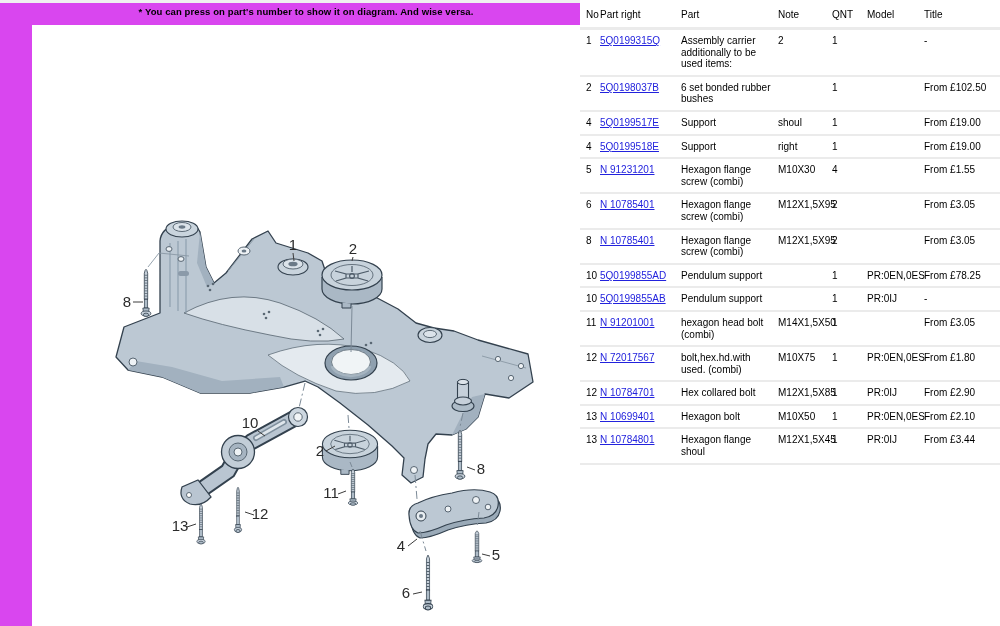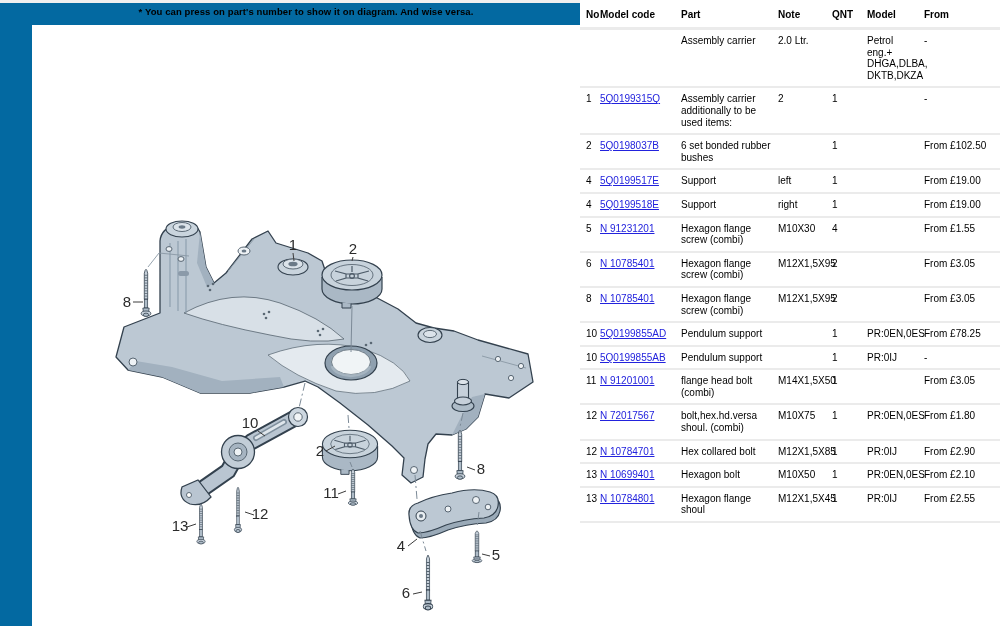--- a/index.html
+++ b/index.html
@@ -2,36 +2,36 @@
 <html><head>
 <meta charset="utf-8">
 <style>
   html,body{margin:0;padding:0;}
   body{
     width:1000px;height:626px;position:relative;overflow:hidden;
     background:#ffffff;font-family:"Liberation Sans",sans-serif;color:#000;
   }
   .left-panel{
     position:absolute;left:0;top:0;width:580px;height:626px;
-    background:#0369a1;border-top:3px solid #f0f0f0;box-sizing:border-box;
+    background:#d946ef;border-top:3px solid #f0f0f0;box-sizing:border-box;
   }
   .banner{
     position:absolute;left:32px;top:3px;width:548px;text-align:center;
     font-size:9.5px;font-weight:bold;color:#000;letter-spacing:.1px;
   }
   .canvas{
     position:absolute;left:32px;top:22px;width:548px;height:604px;background:#ffffff;
   }
   
   table.parts{
     position:absolute;left:580px;top:0;width:420px;background:#fff;
     border-collapse:collapse;table-layout:fixed;font-size:10px;color:#000;
   }
   table.parts th{
-    text-align:left;font-weight:bold;font-size:10px;
+    text-align:left;font-weight:normal;font-size:10px;
     padding:9px 2px 7px 0;border-bottom:3px solid #ebebeb;vertical-align:top;
   }
   table.parts td{
     padding:5px 4px 5px 0;border-bottom:2px solid #ebebeb;
     vertical-align:top;line-height:1.16;
   }
   table.parts th:first-child,table.parts td:first-child{padding-left:6px;}
   td.c-note,td.c-qnt,td.c-price{white-space:nowrap;}
   a.part{color:#2222dd;text-decoration:underline;cursor:pointer;}
   .body-fill{fill:#bcc8d3;stroke:#33414e;stroke-width:1.3;stroke-linejoin:round;}
@@ -237,38 +237,29 @@
       <col style="width:81px">
       <col style="width:97px">
     <col style="width:54px">
       <col style="width:35px">
       <col style="width:57px">
       <col>
   </colgroup>
   <thead>
     <tr>
       <th>No</th>
-      <th>Model code</th>
+      <th>Part right</th>
       <th>Part</th>
       <th>Note</th>
       <th>QNT</th>
       <th>Model</th>
-      <th>From</th>
+      <th>Title</th>
     </tr>
   </thead>
   <tbody>
-      <tr>
-    <td class="c-no"></td>
-    <td class="c-part"></td>
-    <td class="c-title">Assembly carrier</td>
-    <td class="c-note">2.0 Ltr.</td>
-    <td class="c-qnt"></td>
-    <td class="c-model">Petrol eng.+ DHGA,DLBA, DKTB,DKZA</td>
-    <td class="c-price">-</td>
-  </tr>
       <tr>
     <td class="c-no">1</td>
     <td class="c-part"><a class="part" href="#">5Q0199315Q</a></td>
     <td class="c-title">Assembly carrier additionally to be used items:</td>
     <td class="c-note">2</td>
     <td class="c-qnt">1</td>
     <td class="c-model"></td>
     <td class="c-price">-</td>
   </tr>
       <tr>
@@ -277,21 +268,21 @@
     <td class="c-title">6 set bonded rubber bushes</td>
     <td class="c-note"></td>
     <td class="c-qnt">1</td>
     <td class="c-model"></td>
     <td class="c-price">From £102.50</td>
   </tr>
       <tr>
     <td class="c-no">4</td>
     <td class="c-part"><a class="part" href="#">5Q0199517E</a></td>
     <td class="c-title">Support</td>
-    <td class="c-note">left</td>
+    <td class="c-note">shoul</td>
     <td class="c-qnt">1</td>
     <td class="c-model"></td>
     <td class="c-price">From £19.00</td>
   </tr>
       <tr>
     <td class="c-no">4</td>
     <td class="c-part"><a class="part" href="#">5Q0199518E</a></td>
     <td class="c-title">Support</td>
     <td class="c-note">right</td>
     <td class="c-qnt">1</td>
@@ -339,30 +330,30 @@
     <td class="c-part"><a class="part" href="#">5Q0199855AB</a></td>
     <td class="c-title">Pendulum support</td>
     <td class="c-note"></td>
     <td class="c-qnt">1</td>
     <td class="c-model">PR:0IJ</td>
     <td class="c-price">-</td>
   </tr>
       <tr>
     <td class="c-no">11</td>
     <td class="c-part"><a class="part" href="#">N 91201001</a></td>
-    <td class="c-title">flange head bolt (combi)</td>
+    <td class="c-title">hexagon head bolt (combi)</td>
     <td class="c-note">M14X1,5X50</td>
     <td class="c-qnt">1</td>
     <td class="c-model"></td>
     <td class="c-price">From £3.05</td>
   </tr>
       <tr>
     <td class="c-no">12</td>
     <td class="c-part"><a class="part" href="#">N 72017567</a></td>
-    <td class="c-title">bolt,hex.hd.versa shoul. (combi)</td>
+    <td class="c-title">bolt,hex.hd.with used. (combi)</td>
     <td class="c-note">M10X75</td>
     <td class="c-qnt">1</td>
     <td class="c-model">PR:0EN,0ES</td>
     <td class="c-price">From £1.80</td>
   </tr>
       <tr>
     <td class="c-no">12</td>
     <td class="c-part"><a class="part" href="#">N 10784701</a></td>
     <td class="c-title">Hex collared bolt</td>
     <td class="c-note">M12X1,5X85</td>
@@ -379,16 +370,16 @@
     <td class="c-model">PR:0EN,0ES</td>
     <td class="c-price">From £2.10</td>
   </tr>
       <tr>
     <td class="c-no">13</td>
     <td class="c-part"><a class="part" href="#">N 10784801</a></td>
     <td class="c-title">Hexagon flange shoul</td>
     <td class="c-note">M12X1,5X45</td>
     <td class="c-qnt">1</td>
     <td class="c-model">PR:0IJ</td>
-    <td class="c-price">From £2.55</td>
+    <td class="c-price">From £3.44</td>
   </tr>
     </tbody>
 </table>
 
 </body></html>

